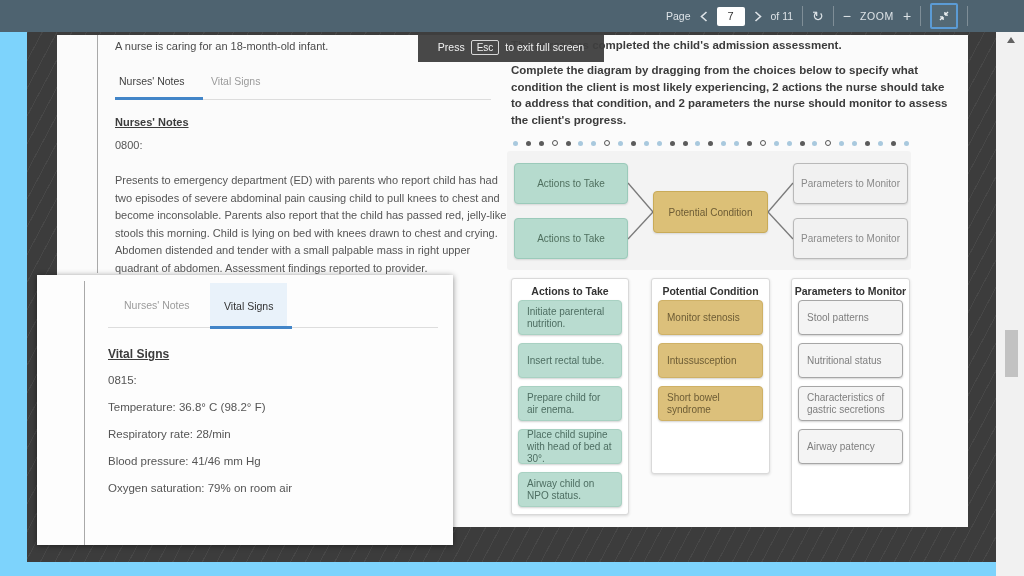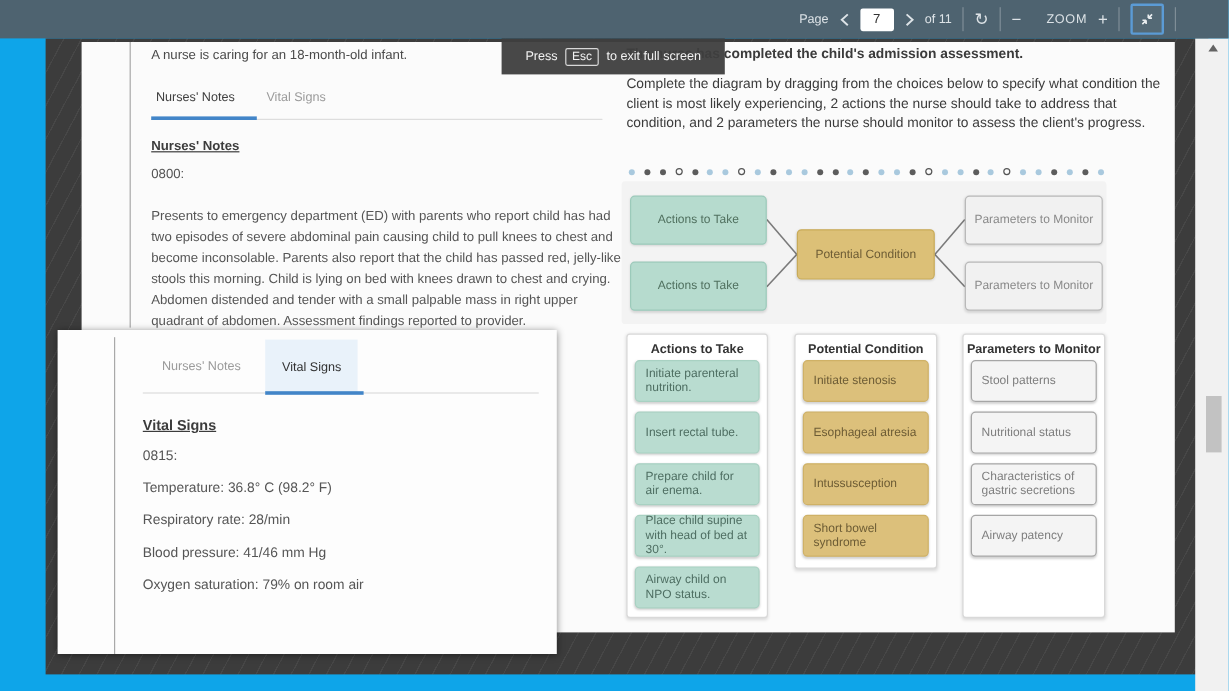--- a/index.html
+++ b/index.html
@@ -1,36 +1,36 @@
 <!DOCTYPE html>
 <html><head>
 <meta charset="utf-8">
 <style>
   * { margin:0; padding:0; box-sizing:border-box; }
   html,body { width:1024px; height:576px; }
   body { font-family:"Liberation Sans","DejaVu Sans",sans-serif; background:#f1f1f1; }
-  .screen { position:relative; width:1024px; height:576px; overflow:hidden; background:#0ea5e9; }
+  .screen { position:relative; width:1024px; height:576px; overflow:hidden; background:#7dd3fc; }
 
   
   .toolbar { position:absolute; left:0; top:0; width:1024px; height:32px; background:#4e6370; z-index:40; }
   .toolbar-controls { position:absolute; left:666px; top:0; height:32px; display:flex; align-items:center; gap:9px; color:#dde3e7; font-size:10.5px; }
   .tb-btn { background:none; border:none; color:#dde3e7; cursor:pointer; display:flex; align-items:center; justify-content:center; padding:0; font-family:inherit; }
   .page-input { width:28px; height:19px; border:none; border-radius:2px; background:#fff; color:#333; text-align:center; font-size:11px; font-family:inherit; }
   .tb-divider { width:1px; height:20px; background:rgba(255,255,255,.28); }
   .tb-glyph { font-size:14px; line-height:1; }
-  .zoom-label { letter-spacing:.6px;margin-left:12px; }
+  .zoom-label { letter-spacing:.6px; }
   .fs-exit-btn { width:28px; height:26px; border:2px solid #5b9bd5; border-radius:2px; background:rgba(255,255,255,.04); }
 
   
   .toast { position:absolute; left:418px; top:32px; width:186px; height:30px; background:rgba(62,62,62,.95); z-index:50; display:flex; align-items:center; justify-content:center; gap:6px; color:#f2f2f2; font-size:10.5px; }
   .esc-key { border:1px solid #d8d8d8; border-radius:2px; padding:1px 5px; font-size:10px; }
 
   
   .viewer { position:absolute; left:27px; top:32px; width:969px; height:530px; background:#3c3c3c; z-index:1;
-    background-image:repeating-linear-gradient(118deg, rgba(255,255,255,.055) 0 1px, transparent 1px 13px);margin-left:11px; }
+    background-image:repeating-linear-gradient(118deg, rgba(255,255,255,.055) 0 1px, transparent 1px 13px); }
 
   
   .scrollbar { position:absolute; right:0; top:32px; width:28px; height:544px; background:#f1f1f1; z-index:5; }
   .sb-arrow { position:absolute; left:11px; top:5px; width:0; height:0; border-left:4px solid transparent; border-right:4px solid transparent; border-bottom:6px solid #636363; cursor:pointer; }
   .sb-thumb { position:absolute; left:9px; top:298px; width:13px; height:47px; background:#c2c2c2; cursor:pointer; }
 
   
   .page { position:absolute; left:30px; top:3px; width:911px; height:492px; background:#fbfbfb; }
 
   .intro { position:absolute; left:58px; top:5px; font-size:11px; color:#4a4a4a; }
@@ -54,21 +54,21 @@
   .tabs2 .tab1 { left:16px; top:16px; }
   .tabs2 .tab2-chip { position:absolute; left:102px; top:0; height:45px; padding:0 14px; background:#e9f2fa; display:flex; align-items:center; font-size:10.5px; color:#333; cursor:pointer; }
   .tabs2 .tab-underline { position:absolute; left:102px; bottom:-2px; width:82px; height:3px; background:#4285c8; }
   .vitals-heading { position:absolute; left:71px; top:72px; font-size:12px; font-weight:bold; color:#3c3c3c; text-decoration:underline; }
   .vitals-time { position:absolute; left:71px; top:99px; font-size:11.5px; color:#555; }
   .vitals-list { position:absolute; left:71px; top:126px; font-size:11.5px; color:#555; }
   .vitals-list div { height:27px; }
 
   
   .q1 { position:absolute; left:454px; top:4px; width:470px; font-size:11.5px; font-weight:bold; color:#3b3b3b; }
-  .q2 { position:absolute; left:454px; top:27px; width:447px; font-size:11.5px; font-weight:normal; color:#3b3b3b; line-height:16.5px; }
+  .q2 { position:absolute; left:454px; top:27px; width:447px; font-size:11.5px; font-weight:bold; color:#3b3b3b; line-height:16.5px; }
 
   .dots { position:absolute; left:456px; top:105px; width:396px; display:flex; justify-content:space-between; align-items:center; }
   .dot { width:5px; height:5px; border-radius:50%; }
   .dot-blue { background:#a9c9de; }
   .dot-dark { background:#5c5c5c; }
   .dot-ring { width:6px; height:6px; background:transparent; border:1.5px solid #555; }
 
   .diagram-bg { position:absolute; left:450px; top:116px; width:404px; height:119px; background:#f3f3f3; border-radius:3px; }
   .lines-svg { position:absolute; left:0; top:0; width:911px; height:492px; pointer-events:none; }
 
@@ -216,22 +216,21 @@
           <div class="chip chip-teal">Insert rectal tube.</div>
           <div class="chip chip-teal">Prepare child for air enema.</div>
           <div class="chip chip-teal">Place child supine with head of bed at 30°.</div>
           <div class="chip chip-teal">Airway child on NPO status.</div>
         </div>
       </div>
 
       <div class="choice-col col-conditions">
         <div class="col-header">Potential Condition</div>
         <div class="chips">
-          <div class="chip chip-gold">Initiate stenosis</div>
-          <div class="chip chip-gold">Esophageal atresia</div>
+          <div class="chip chip-gold">Monitor stenosis</div>
           <div class="chip chip-gold">Intussusception</div>
           <div class="chip chip-gold">Short bowel syndrome</div>
         </div>
       </div>
 
       <div class="choice-col col-parameters">
         <div class="col-header">Parameters to Monitor</div>
         <div class="chips">
           <div class="chip chip-gray">Stool patterns</div>
           <div class="chip chip-gray">Nutritional status</div>

